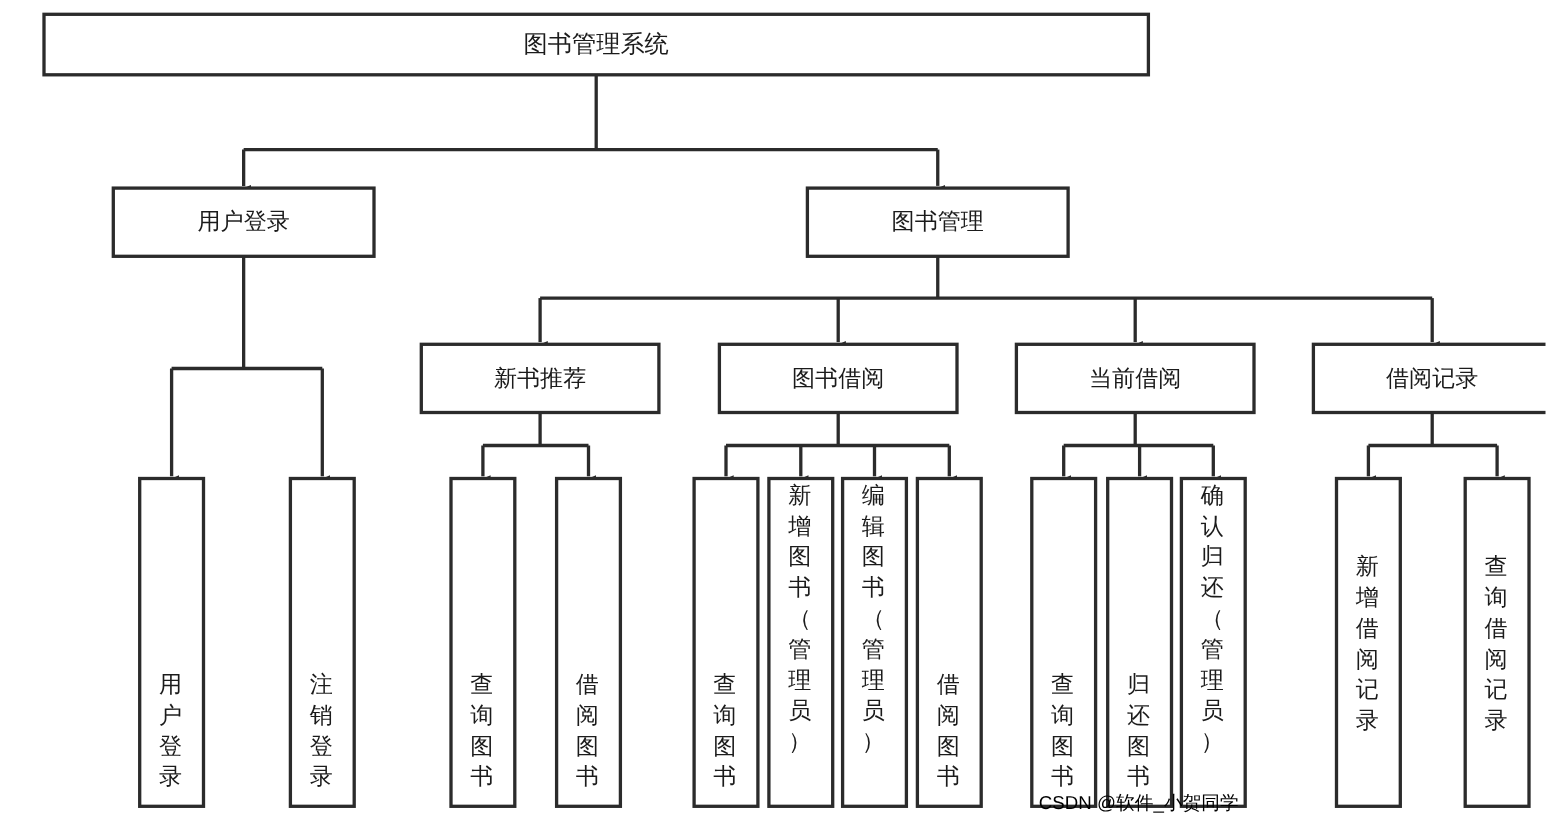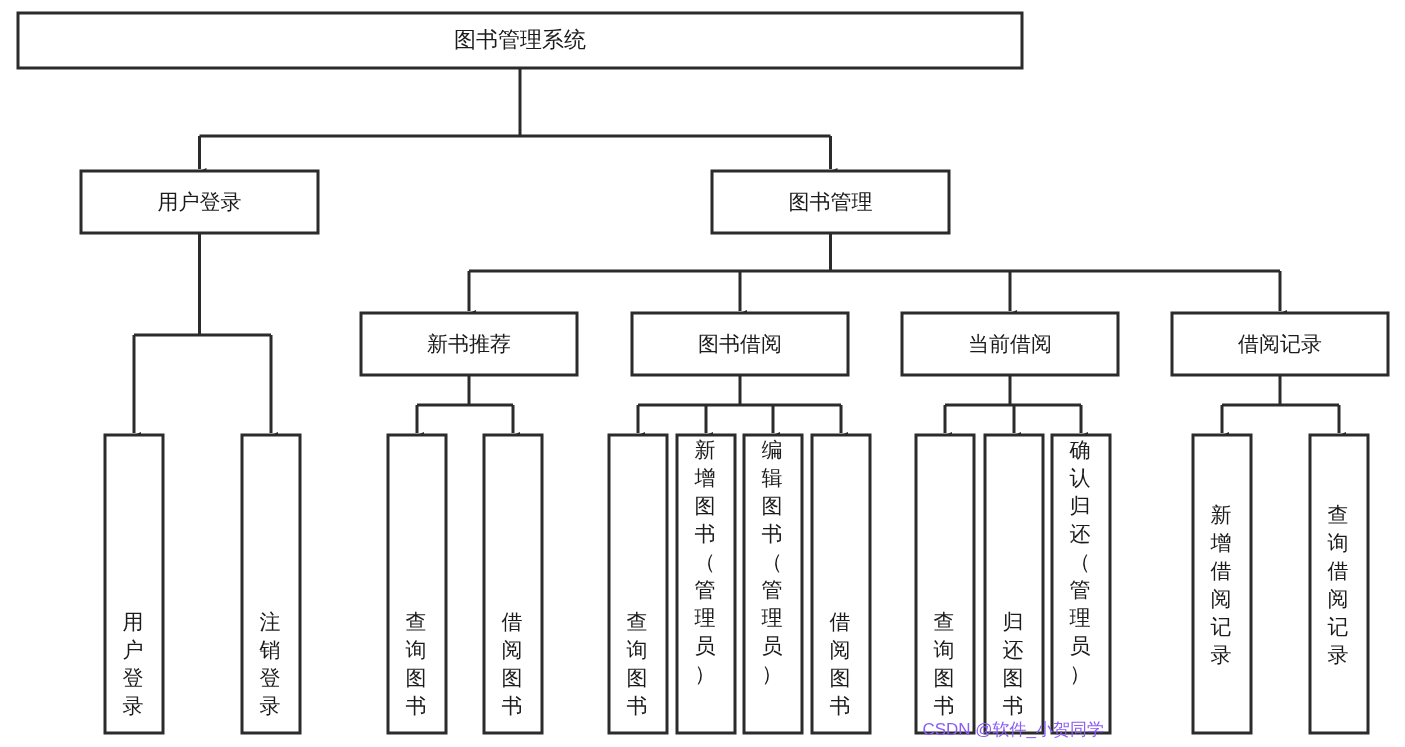--- a/index.html
+++ b/index.html
@@ -1,25 +1,25 @@
 <!DOCTYPE html>
 <html><head>
 <meta charset="utf-8">
 <style>
   html,body{margin:0;padding:0;background:#ffffff;}
   body{width:1405px;height:747px;overflow:hidden;font-family:"Liberation Sans","DejaVu Sans",sans-serif;}
-  #stage{position:relative;width:1112px;height:747px;background:#fff;}
+  #stage{position:relative;width:1112px;height:747px;background:#fff;margin-left:22px;}
   svg#diagram{position:absolute;left:0;top:0;width:1405px;height:747px;display:block;}
   .nodeBox{fill:#ffffff;stroke:#2b2b2b;stroke-width:3;}
   .conn{stroke:#2b2b2b;stroke-width:3;fill:none;stroke-linecap:butt;}
   .arrowhead{fill:#2b2b2b;stroke:none;}
   .nodeLabelH{font-family:"Liberation Sans","DejaVu Sans",sans-serif;font-size:21px;fill:#1b1b1b;text-anchor:middle;dominant-baseline:middle;}
   .nodeLabelRoot{font-family:"Liberation Sans","DejaVu Sans",sans-serif;font-size:22px;fill:#1b1b1b;text-anchor:middle;dominant-baseline:middle;}
   .leafLabel{font-family:"Liberation Sans","DejaVu Sans",sans-serif;font-size:21px;fill:#1b1b1b;letter-spacing:2px;}
-  .watermark{position:absolute;right:8px;bottom:6px;font-family:"Liberation Sans","DejaVu Sans",sans-serif;font-size:17px;color:#8b5cf6;white-space:nowrap;}
+  .watermark{position:absolute;right:8px;bottom:6px;font-family:"Liberation Sans","DejaVu Sans",sans-serif;font-size:17px;color:#000000;white-space:nowrap;}
 </style>
 </head>
 <body>
 
 <div id="stage">
 
   <svg id="diagram" viewBox="0 0 1405 747">
     <defs>
       <marker id="arrow" markerWidth="12" markerHeight="14" refX="1" refY="7" orient="auto" markerUnits="userSpaceOnUse">
         <path d="M0,0 L12,0 L6,14 z" class="arrowhead"></path>

